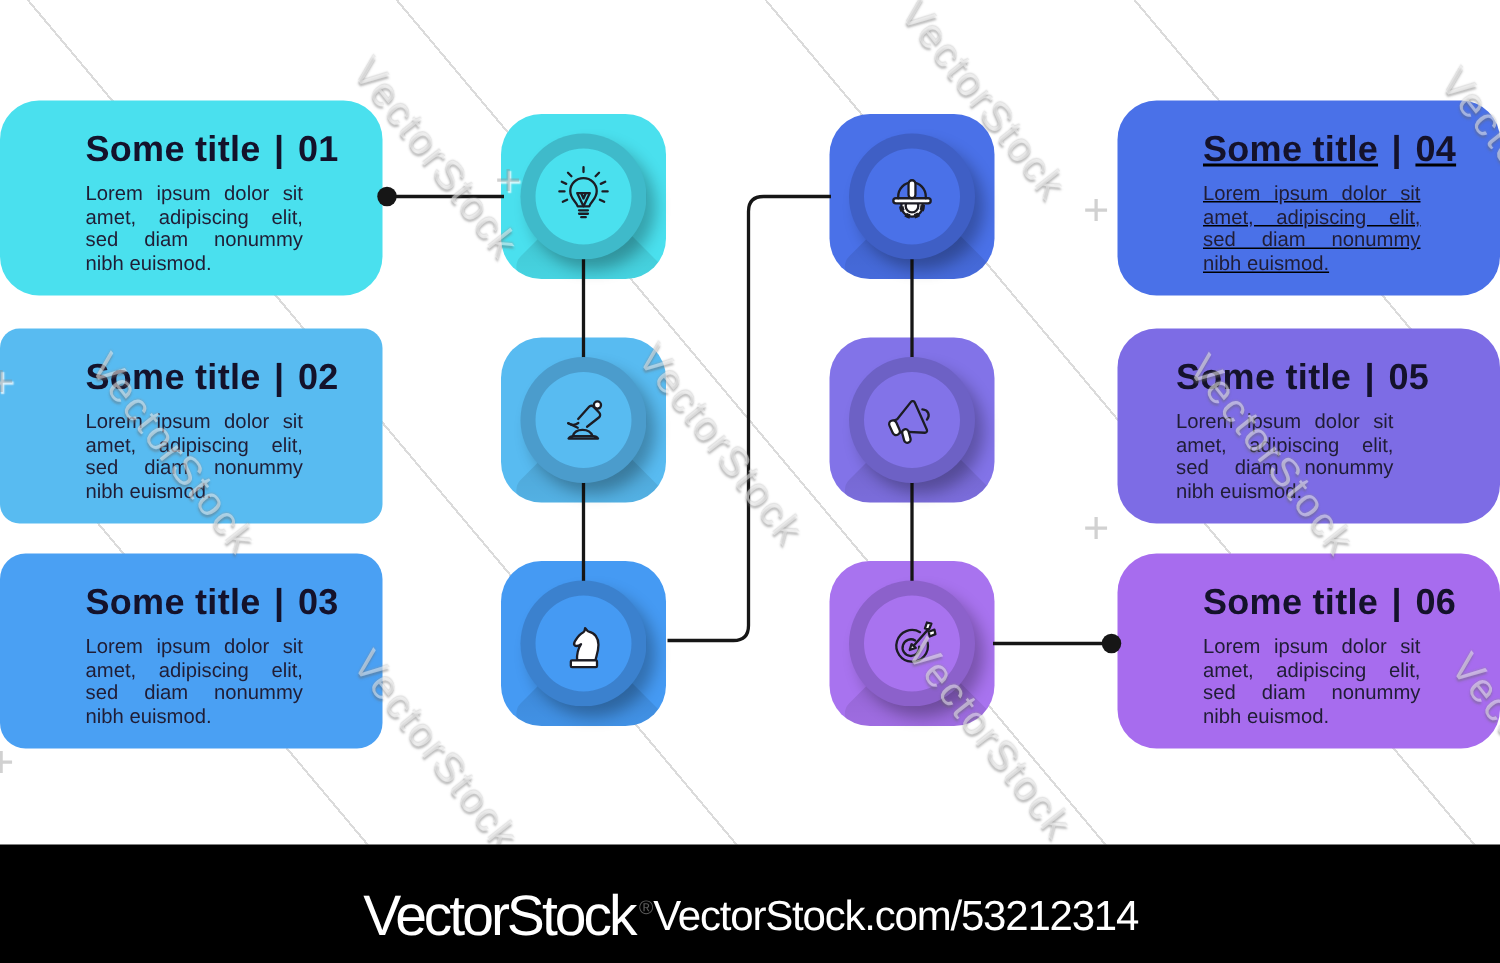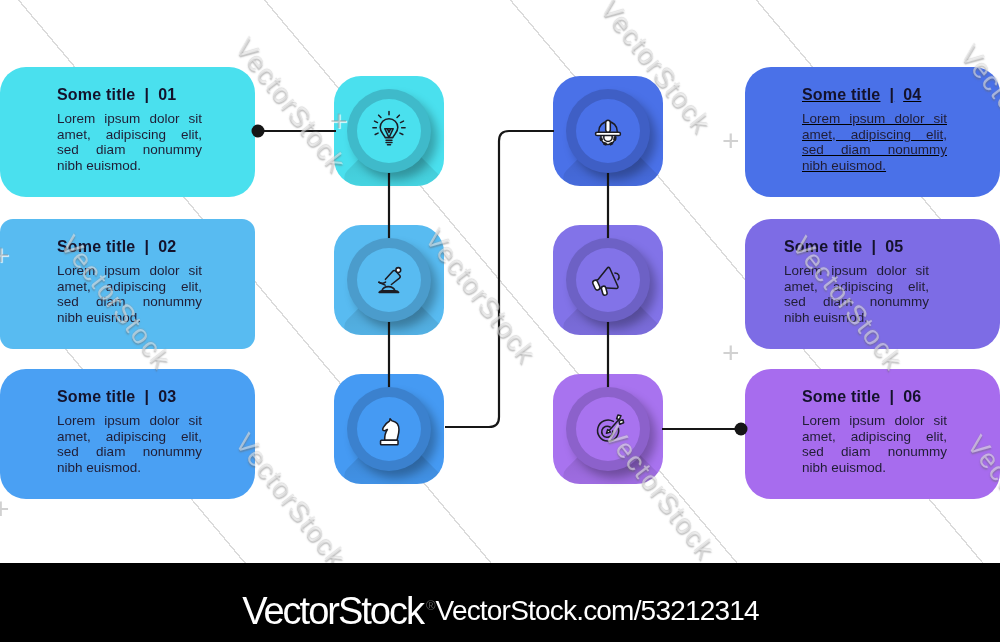--- a/index.html
+++ b/index.html
@@ -13,21 +13,21 @@
     background:repeating-linear-gradient(50deg, rgba(0,0,0,0) 0 187px, rgba(125,125,125,0.28) 187px 188.4px);
   }
   
   .card{
     position:absolute; width:255px; height:130px; border-radius:26px; z-index:2;
     box-sizing:border-box; padding:19px 50px 0 57px;
   }
   .card.l{left:0;}
   .card.r{left:745px;}
   .card-title{
-    font-size:16px; font-weight:bold; color:#14122b; letter-spacing:.2px;
+    font-size:24px; font-weight:bold; color:#14122b; letter-spacing:.2px;
     white-space:nowrap; margin-bottom:7px;
   }
   .card-title .pipe{margin:0 9px; font-weight:600;}
   .card-body{
     margin:0; width:145px; font-size:13.5px; line-height:15.5px; color:#201d35;
     text-align:justify; text-align-last:left;
   }
   
   .sq{
     position:absolute; width:110px; height:110px; border-radius:27px; z-index:3; overflow:hidden;
@@ -82,21 +82,21 @@
   <div class="stage">
 
     <div class="card l" style="top: 67px; background-color: rgb(74, 224, 238);">
       <div class="card-title"><span>Some title</span><span class="pipe">|</span><span>01</span></div>
       <p class="card-body">Lorem ipsum dolor sit amet, adipiscing elit, sed diam nonummy nibh euismod.</p>
     </div>
     <div class="card l" style="top: 219px; background-color: rgb(88, 187, 241); border-radius: 13px;">
       <div class="card-title"><span>Some title</span><span class="pipe">|</span><span>02</span></div>
       <p class="card-body">Lorem ipsum dolor sit amet, adipiscing elit, sed diam nonummy nibh euismod.</p>
     </div>
-    <div class="card l" style="top: 369px; background-color: rgb(74, 160, 243);">
+    <div class="card l" style="top: 369px; background-color: rgb(74, 160, 243); border-radius: 17px;">
       <div class="card-title"><span>Some title</span><span class="pipe">|</span><span>03</span></div>
       <p class="card-body">Lorem ipsum dolor sit amet, adipiscing elit, sed diam nonummy nibh euismod.</p>
     </div>
     <div class="card r" style="top: 67px; background-color: rgb(74, 113, 232); text-decoration: underline;">
       <div class="card-title"><span>Some title</span><span class="pipe">|</span><span>04</span></div>
       <p class="card-body">Lorem ipsum dolor sit amet, adipiscing elit, sed diam nonummy nibh euismod.</p>
     </div>
     <div class="card r" style="top: 219px; background-color: rgb(125, 108, 229); padding-left: 39px;">
       <div class="card-title"><span>Some title</span><span class="pipe">|</span><span>05</span></div>
       <p class="card-body">Lorem ipsum dolor sit amet, adipiscing elit, sed diam nonummy nibh euismod.</p>

